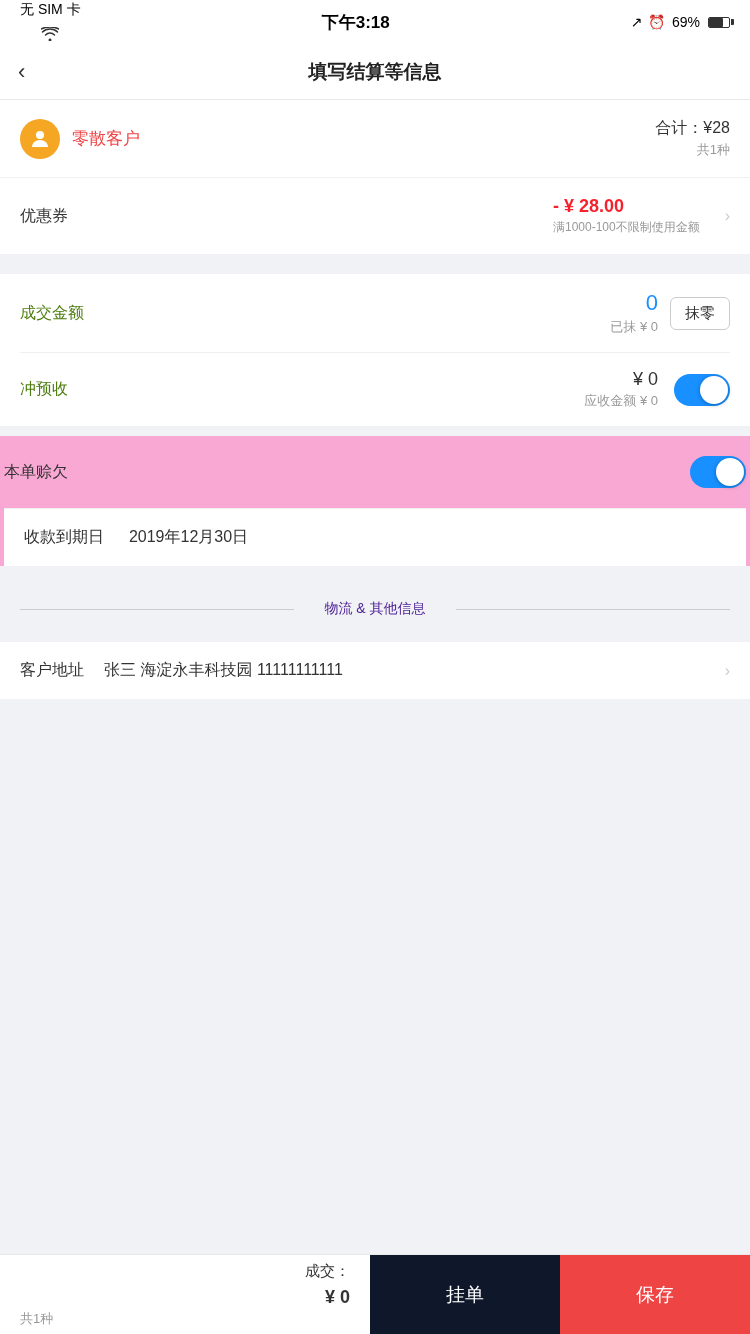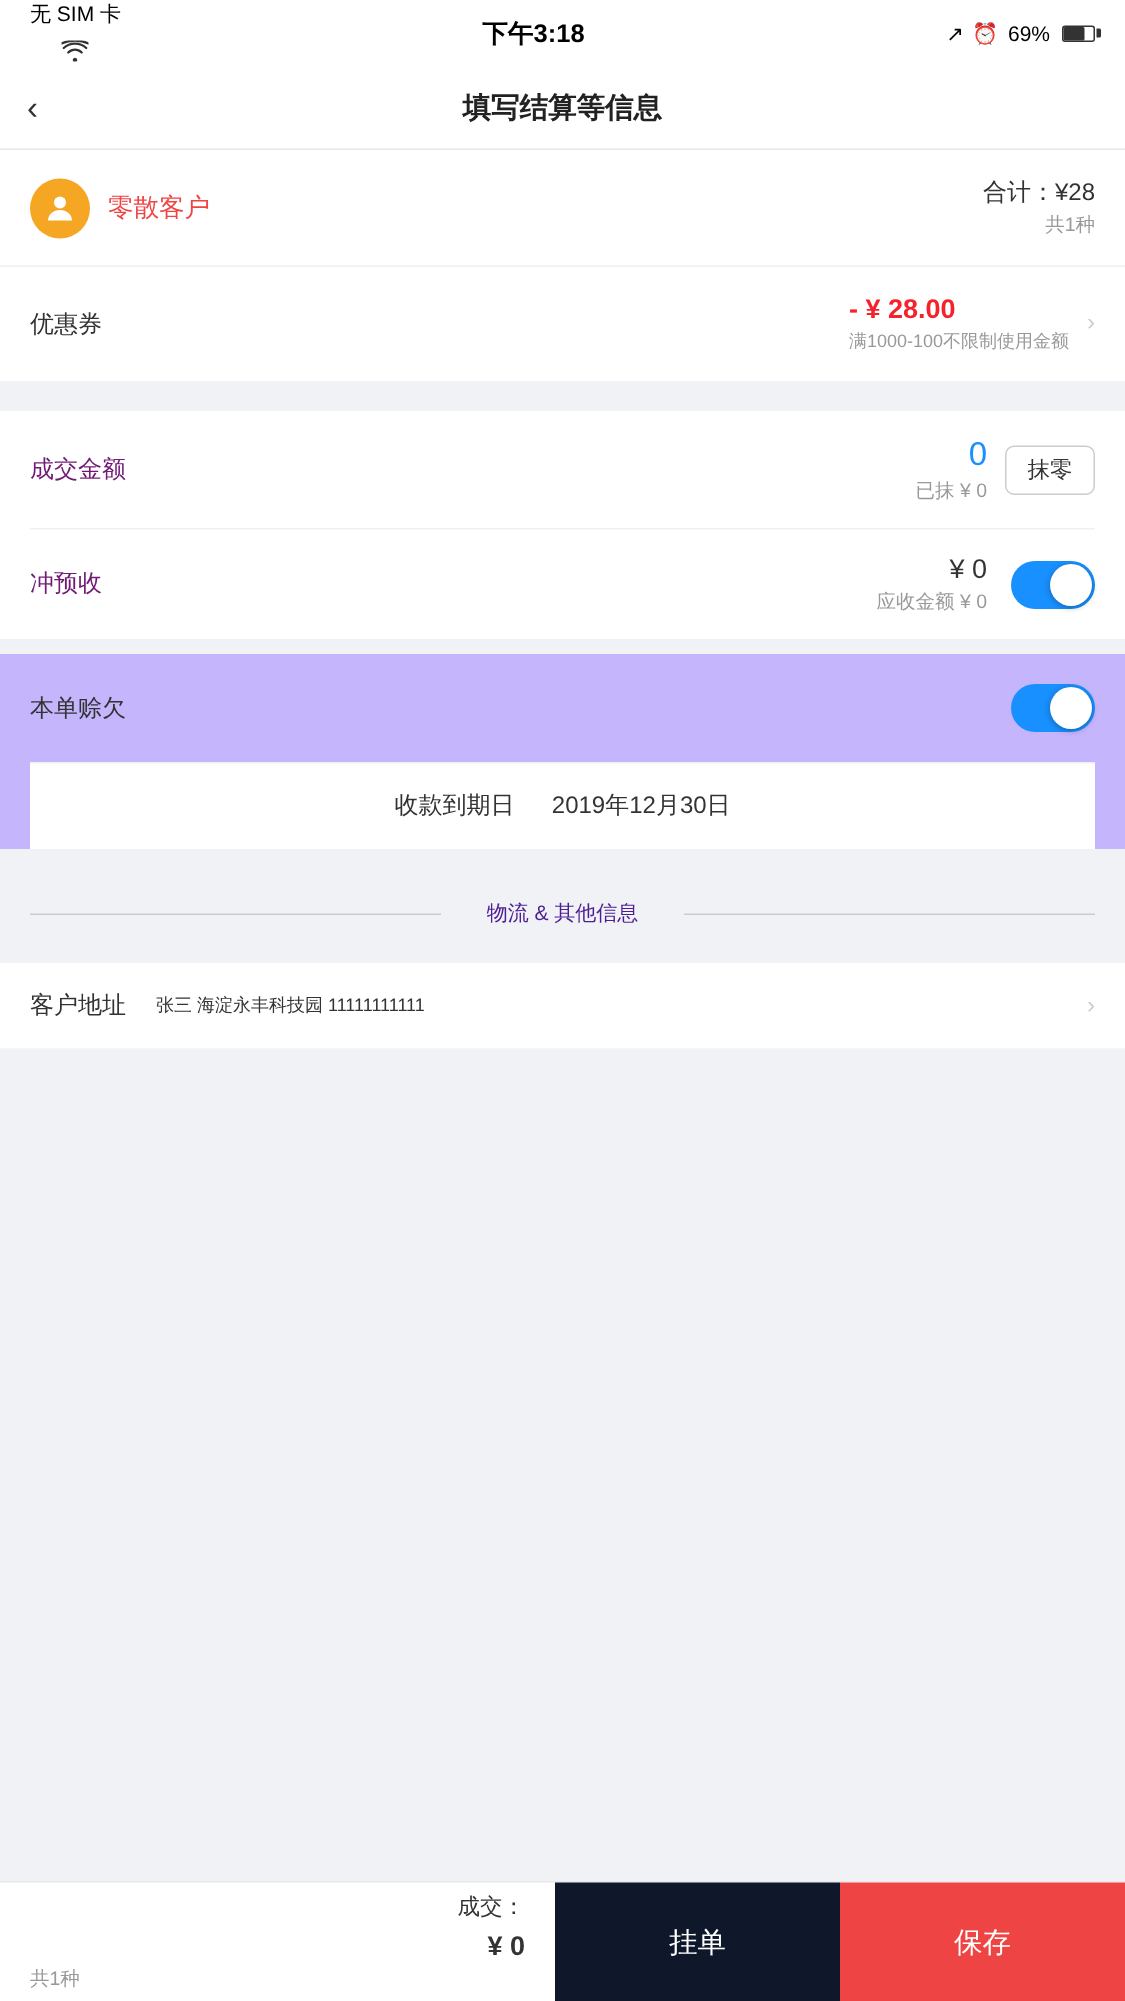--- a/index.html
+++ b/index.html
@@ -116,21 +116,21 @@
       background: #fff;
       border-top: 1px solid #f0f0f0;
     }
     .row-label {
       font-size: 16px;
       color: #333;
     }
     .row-right {
       display: flex;
       align-items: center;
-      gap: 12px;
+      gap: 25px;
     }
     .coupon-value {
       font-size: 18px;
       color: #f5222d;
       font-weight: 600;
     }
     .coupon-desc {
       font-size: 12px;
       color: #999;
       text-align: right;
@@ -157,21 +157,21 @@
       justify-content: space-between;
       align-items: center;
       padding: 16px 0;
       border-bottom: 1px solid #f0f0f0;
     }
     .amount-row:last-child {
       border-bottom: none;
     }
     .amount-label {
       font-size: 16px;
-      color: #701a75;
+      color: #4d7c0f;
     }
     .amount-right {
       display: flex;
       align-items: center;
       gap: 12px;
     }
     .amount-value {
       font-size: 22px;
       color: #1890ff;
       font-weight: 500;
@@ -237,24 +237,23 @@
       background: #fff;
       border-radius: 50%;
       position: absolute;
       top: 2px;
       right: 2px;
       box-shadow: 0 1px 4px rgba(0,0,0,0.3);
     }
 
     
     .credit-section {
-      background: #c4b5fd;
-      padding: 0 20px;
+      background: #f9a8d4;
+      padding: 0 4px;
       margin-bottom: 10px;
-      text-align: center;
     }
     .credit-row {
       display: flex;
       justify-content: space-between;
       align-items: center;
       padding: 20px 0;
     }
     .credit-label {
       font-size: 16px;
       color: #333;
@@ -302,21 +301,21 @@
       padding: 18px 20px;
       background: #fff;
       gap: 20px;
     }
     .address-label {
       font-size: 16px;
       color: #333;
       flex-shrink: 0;
     }
     .address-value {
-      font-size: 12px;
+      font-size: 16px;
       color: #333;
       flex: 1;
     }
 
     
     .bottom-bar {
       position: fixed;
       bottom: 0;
       left: 0;
       width: 750px;

